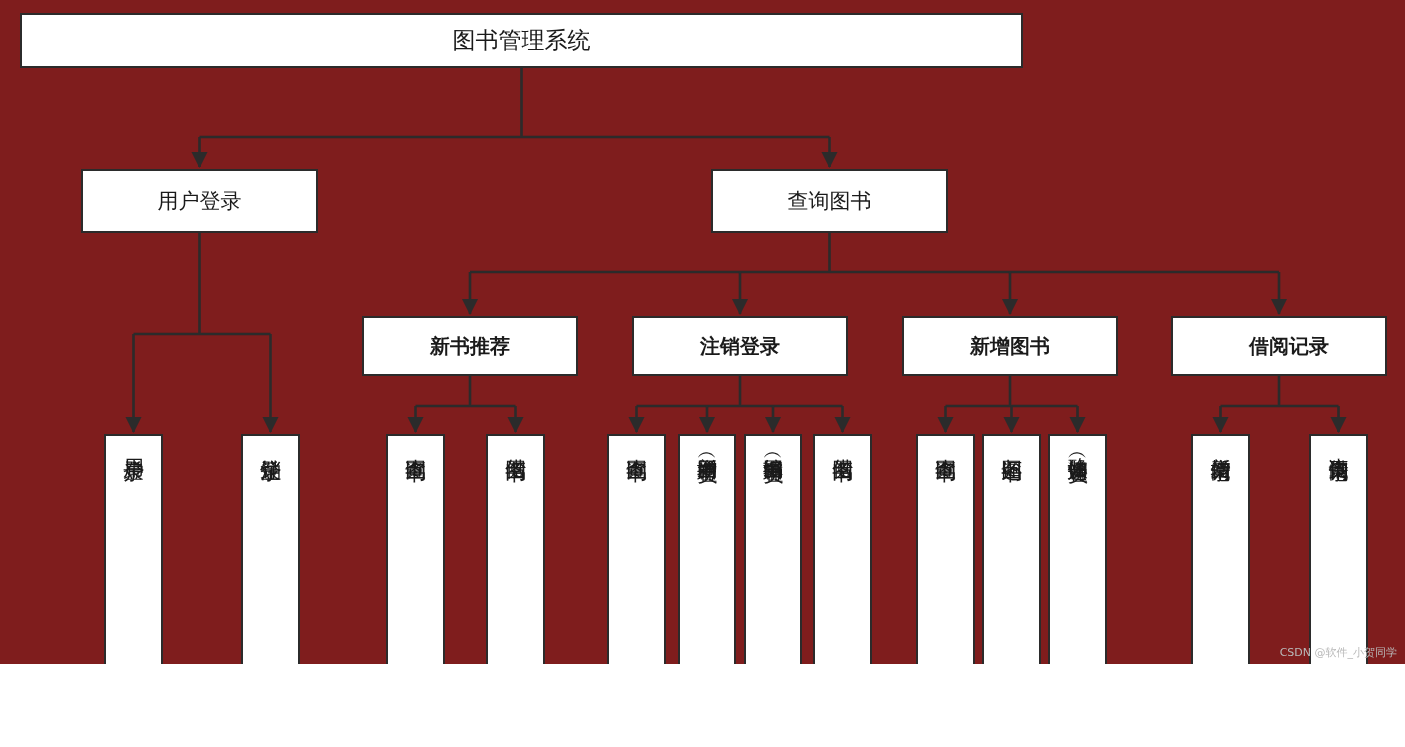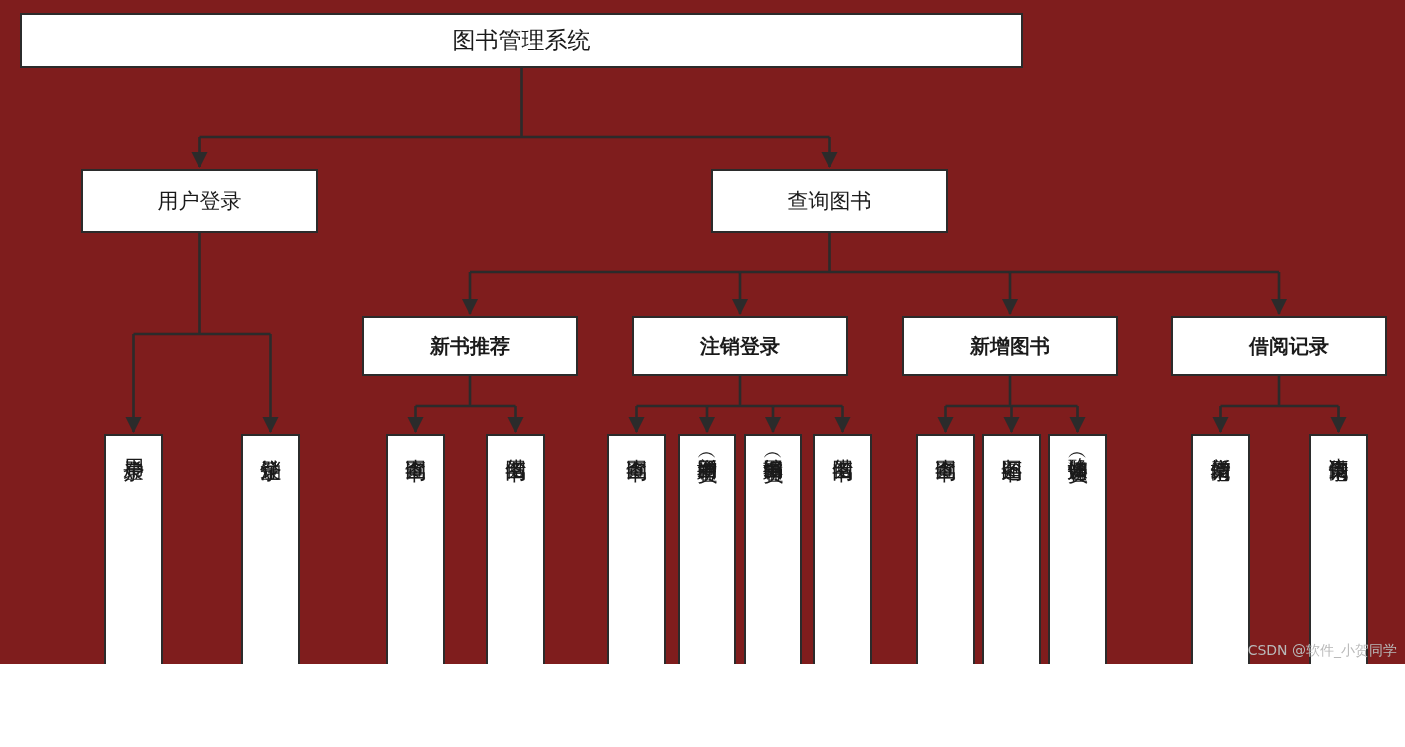--- a/index.html
+++ b/index.html
@@ -59,21 +59,21 @@
     letter-spacing: 1px;
     white-space: nowrap;
   }
   .leaf-tall .vlabel {
     font-size: 20px;
   }
   #watermark {
     position: absolute;
     right: 8px;
     bottom: 4px;
-    font-size: 14px;
+    font-size: 11px;
     color: #b9b9b9;
     z-index: 5;
     white-space: nowrap;
   }
 </style>
 </head>
 <body>
 
 <div id="canvas">
 

